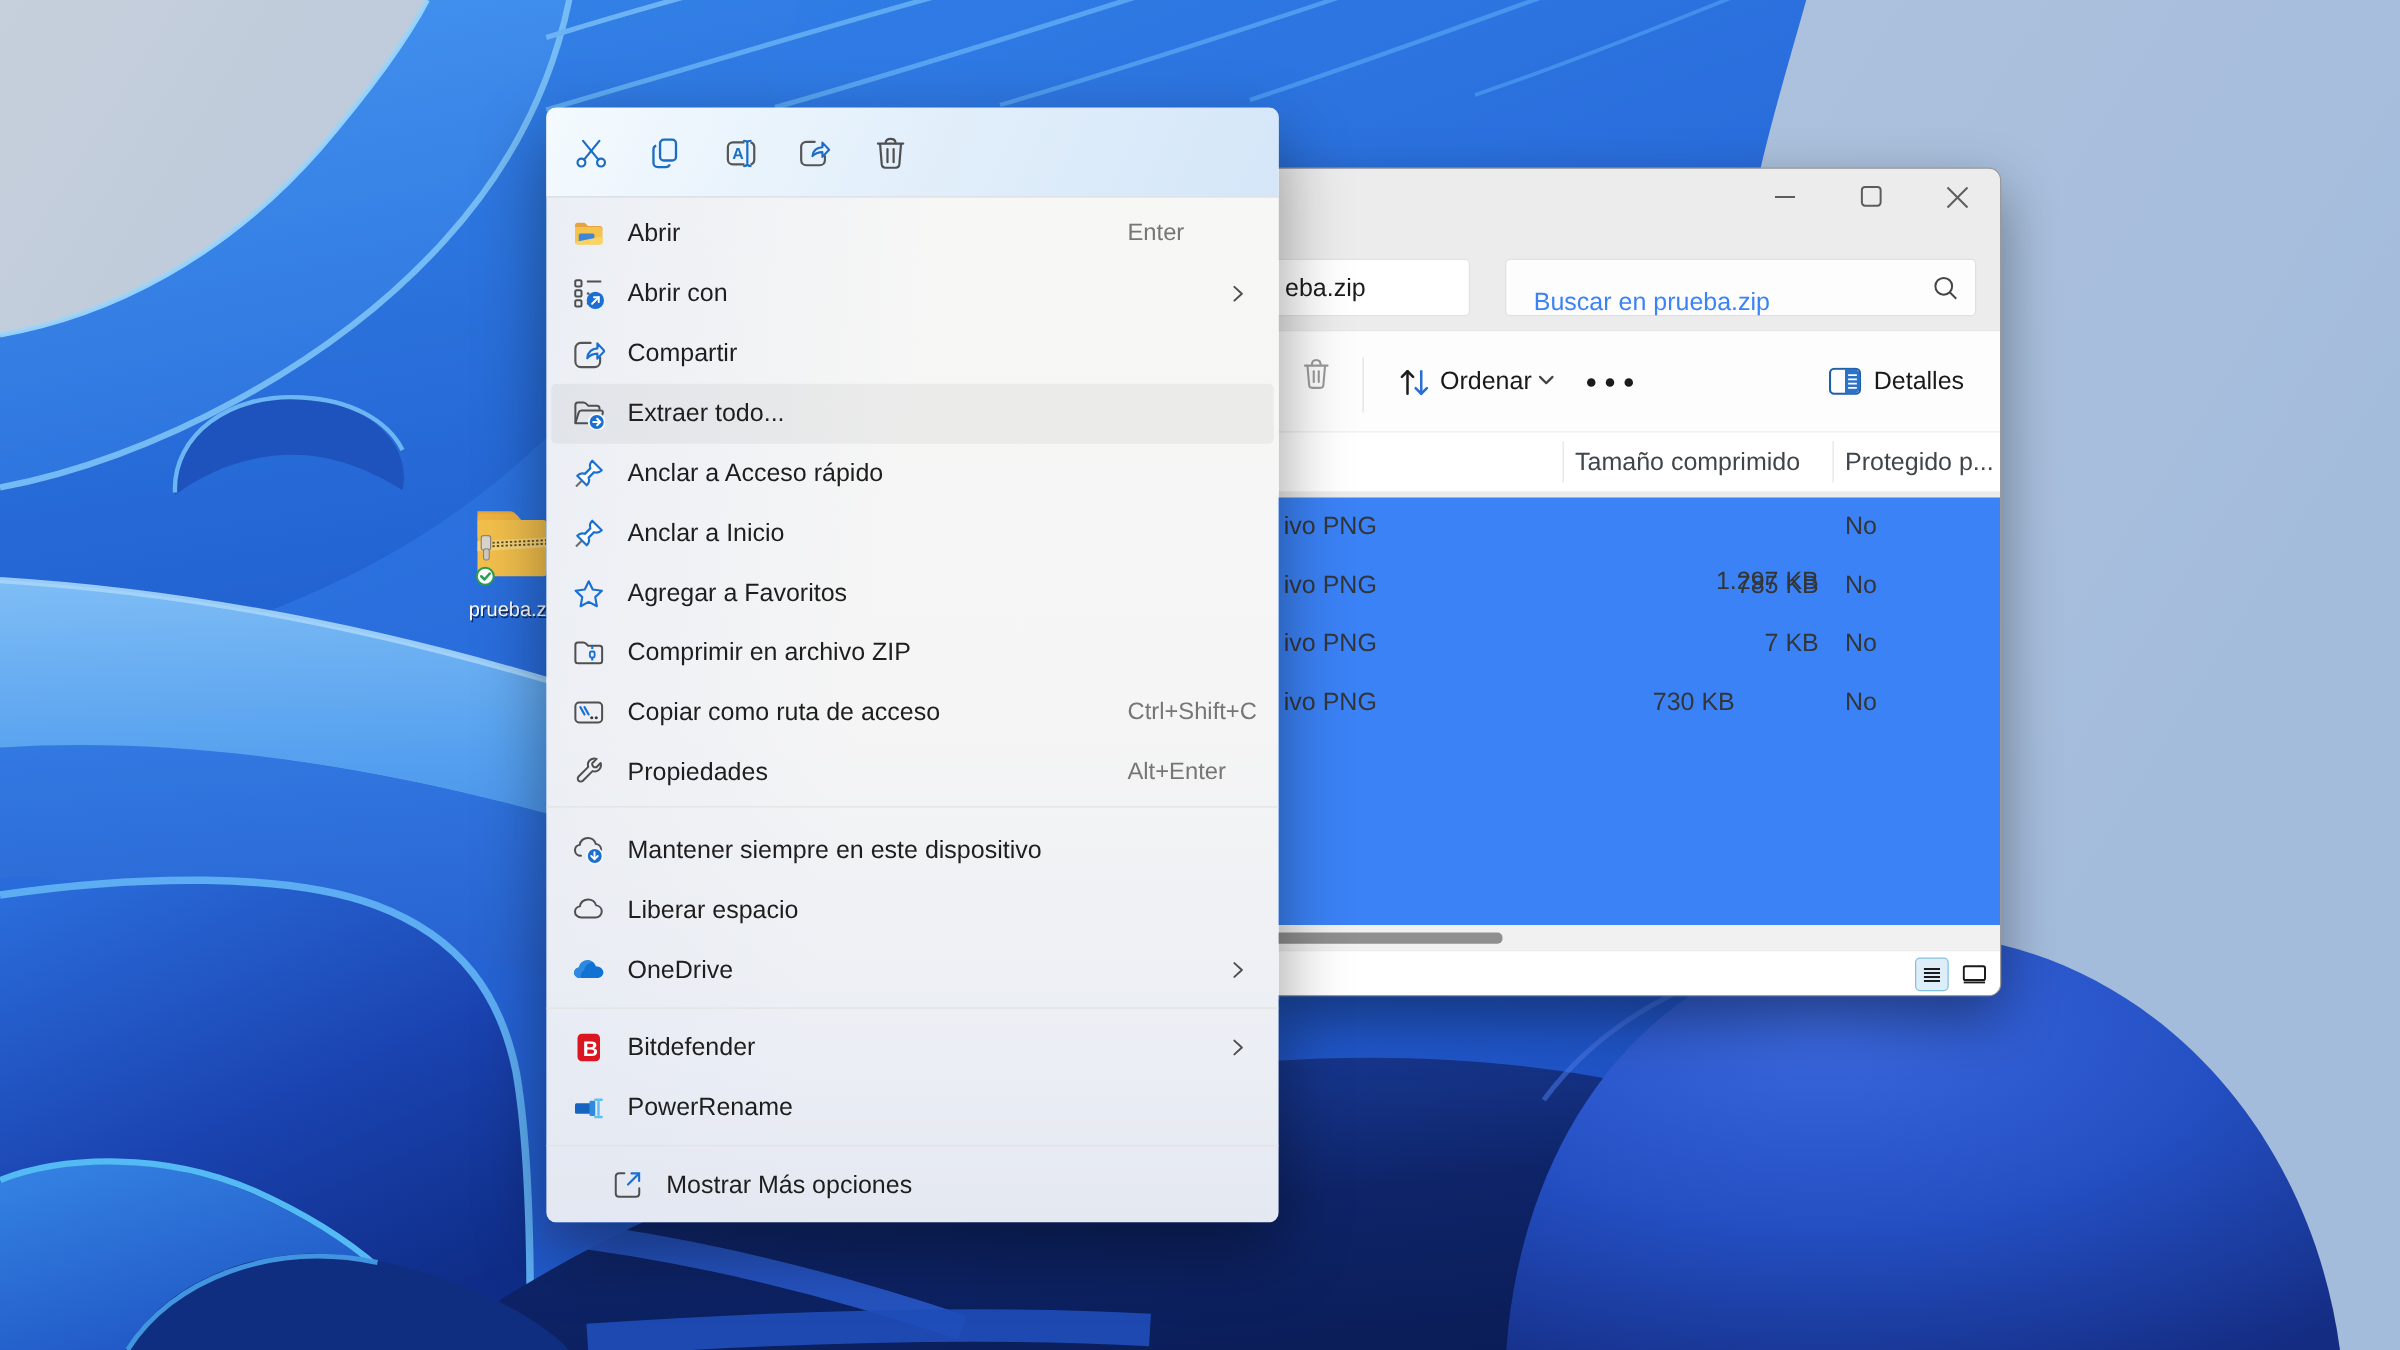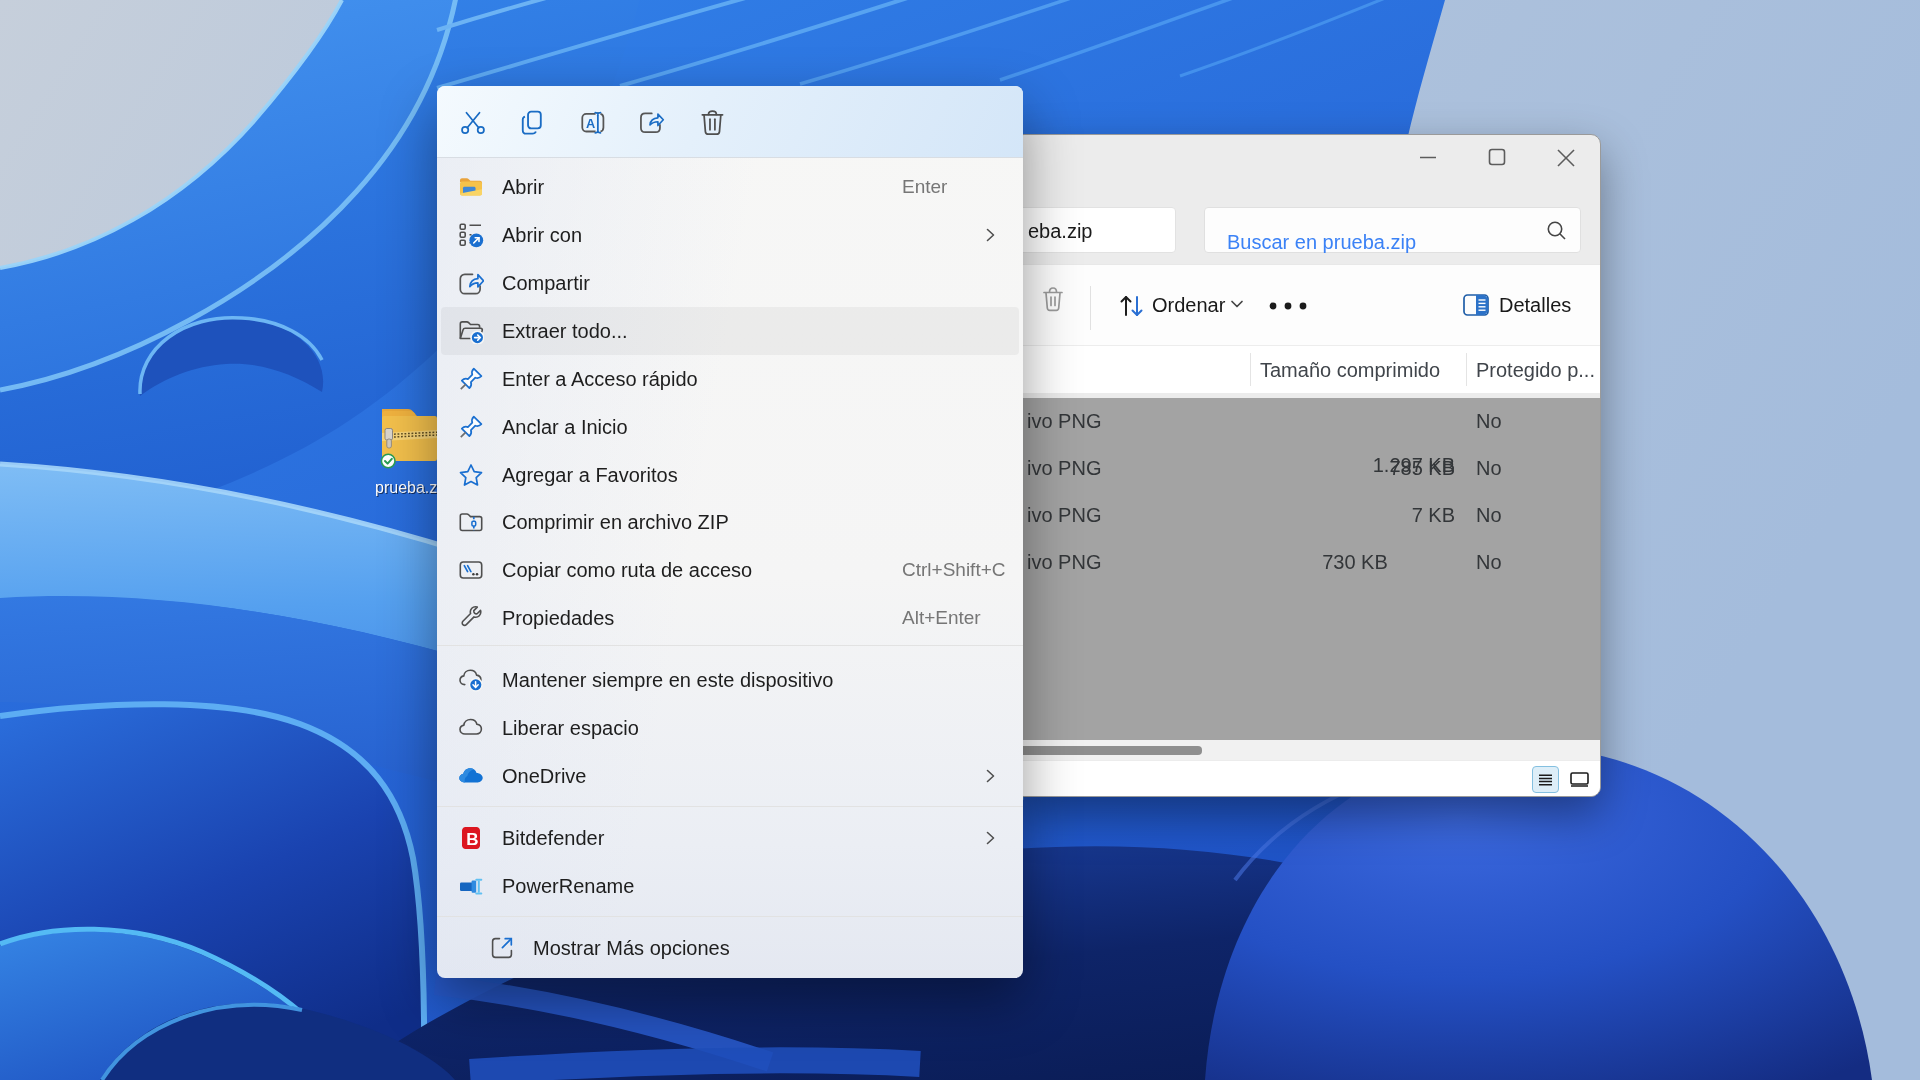--- a/index.html
+++ b/index.html
@@ -193,21 +193,21 @@
     <span class="abs" style="left:484px;top:0;line-height:81px;font-size:20px;color:#191919;">Detalles</span>
   </div>
 
   <div class="abs" style="left:0;top:210px;width:100%;height:47px;background:#fff;border-top:1px solid #ededed;">
     <div class="abs" style="left:235px;top:7px;width:1px;height:33px;background:#e4e4e4;"></div>
     <div class="abs" style="left:451px;top:7px;width:1px;height:33px;background:#e4e4e4;"></div>
     <span class="abs" style="left:245px;top:0;line-height:48px;font-size:20px;color:#40454b;text-align:right;">Tamaño comprimido</span>
     <span class="abs" style="left:461px;top:0;line-height:48px;font-size:20px;color:#40454b;">Protegido p...</span>
   </div>
 
-  <div class="abs" style="left:0;top:263px;width:100%;height:342px;background:#a3a3a3;font-size:20px;color:#333639;">
+  <div class="abs" style="left:0;top:263px;width:100%;height:342px;background:#3b82f6;font-size:20px;color:#333639;">
     <div class="abs" style="left:0px;top:0px;width:100%;height:47px;">
       <span class="abs" style="left:12px;line-height:47px;">ivo PNG</span>
       <span class="abs" style="left:240px;width:200px;text-align:right;line-height:47px;margin-top:44px;">1.297 KB</span>
       <span class="abs" style="left:461px;line-height:47px;">No</span>
     </div>
     <div class="abs" style="left:0px;top:47px;width:100%;height:47px;">
       <span class="abs" style="left:12px;line-height:47px;">ivo PNG</span>
       <span class="abs" style="left:240px;width:200px;text-align:right;line-height:47px;">785 KB</span>
       <span class="abs" style="left:461px;line-height:47px;">No</span>
     </div>
@@ -348,21 +348,21 @@
         </svg>
         <span class="abs" style="left:65px;top:0;line-height:48px;font-size:20px;color:#1e1e1e;">Extraer todo...</span>
       </div>
   <div class="abs" style="left:0;top:269px;width:100%;height:48px;">
         <svg class="abs" style="left:21px;top:11px;" width="26" height="26" viewBox="0 0 26 26">
           <g fill="none" stroke-linejoin="round">
             <path d="M15.8,2.6 L23.4,10.2 C21.6,12 19.2,12.4 17.3,11.7 L12.9,16.1 C13.6,18 13.2,20.4 11.4,22.2 L3.8,14.6 C5.6,12.8 8,12.4 9.9,13.1 L14.3,8.7 C13.6,6.8 14,4.4 15.8,2.6 Z" stroke="#1a6fd0" stroke-width="1.7" fill="#fbfdfe"></path>
             <line x1="7.6" y1="18.4" x2="2.8" y2="23.2" stroke="#6e6e6e" stroke-width="1.7"></line>
           </g>
         </svg>
-        <span class="abs" style="left:65px;top:0;line-height:48px;font-size:20px;color:#1e1e1e;">Enter a Acceso rápido</span>
+        <span class="abs" style="left:65px;top:0;line-height:48px;font-size:20px;color:#1e1e1e;">Anclar a Acceso rápido</span>
       </div>
   <div class="abs" style="left:0;top:317px;width:100%;height:48px;">
         <svg class="abs" style="left:21px;top:11px;" width="26" height="26" viewBox="0 0 26 26">
           <g fill="none" stroke-linejoin="round">
             <path d="M15.8,2.6 L23.4,10.2 C21.6,12 19.2,12.4 17.3,11.7 L12.9,16.1 C13.6,18 13.2,20.4 11.4,22.2 L3.8,14.6 C5.6,12.8 8,12.4 9.9,13.1 L14.3,8.7 C13.6,6.8 14,4.4 15.8,2.6 Z" stroke="#1a6fd0" stroke-width="1.7" fill="#fbfdfe"></path>
             <line x1="7.6" y1="18.4" x2="2.8" y2="23.2" stroke="#6e6e6e" stroke-width="1.7"></line>
           </g>
         </svg>
         <span class="abs" style="left:65px;top:0;line-height:48px;font-size:20px;color:#1e1e1e;">Anclar a Inicio</span>
       </div>

